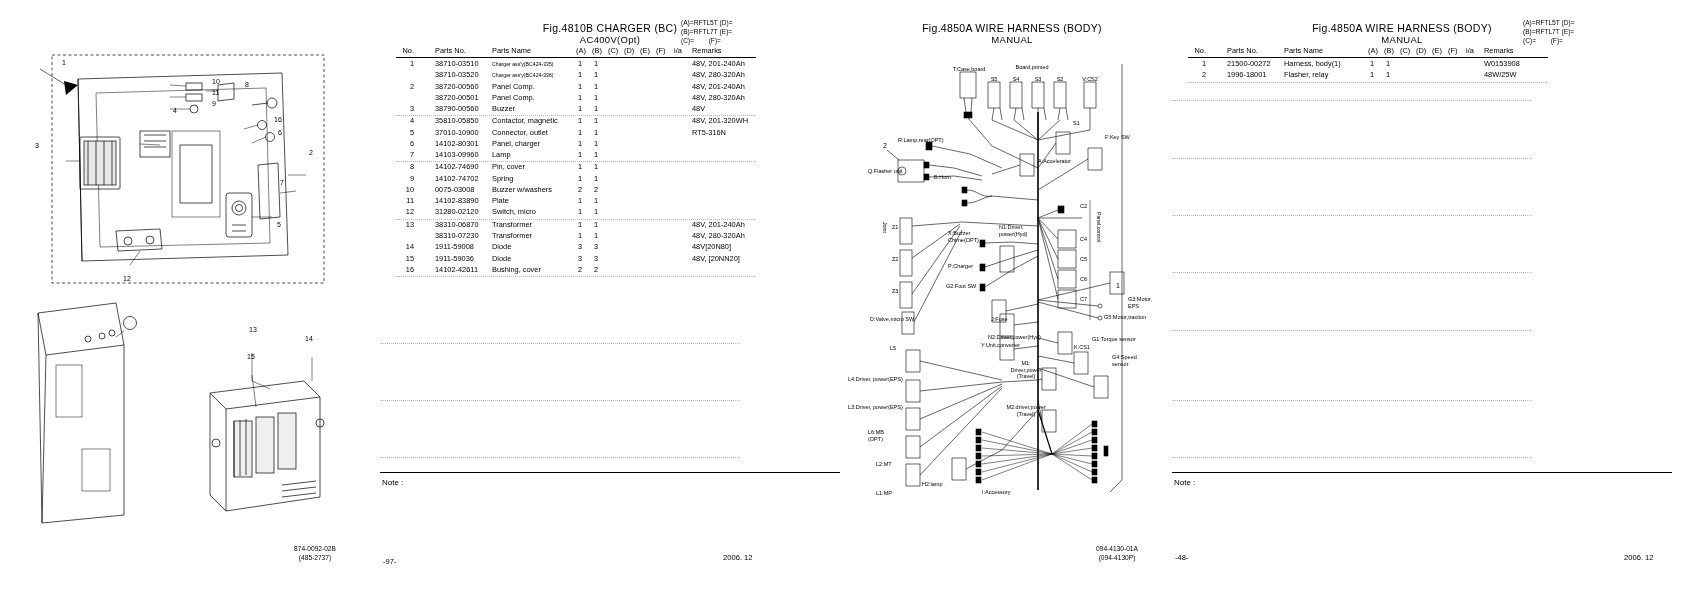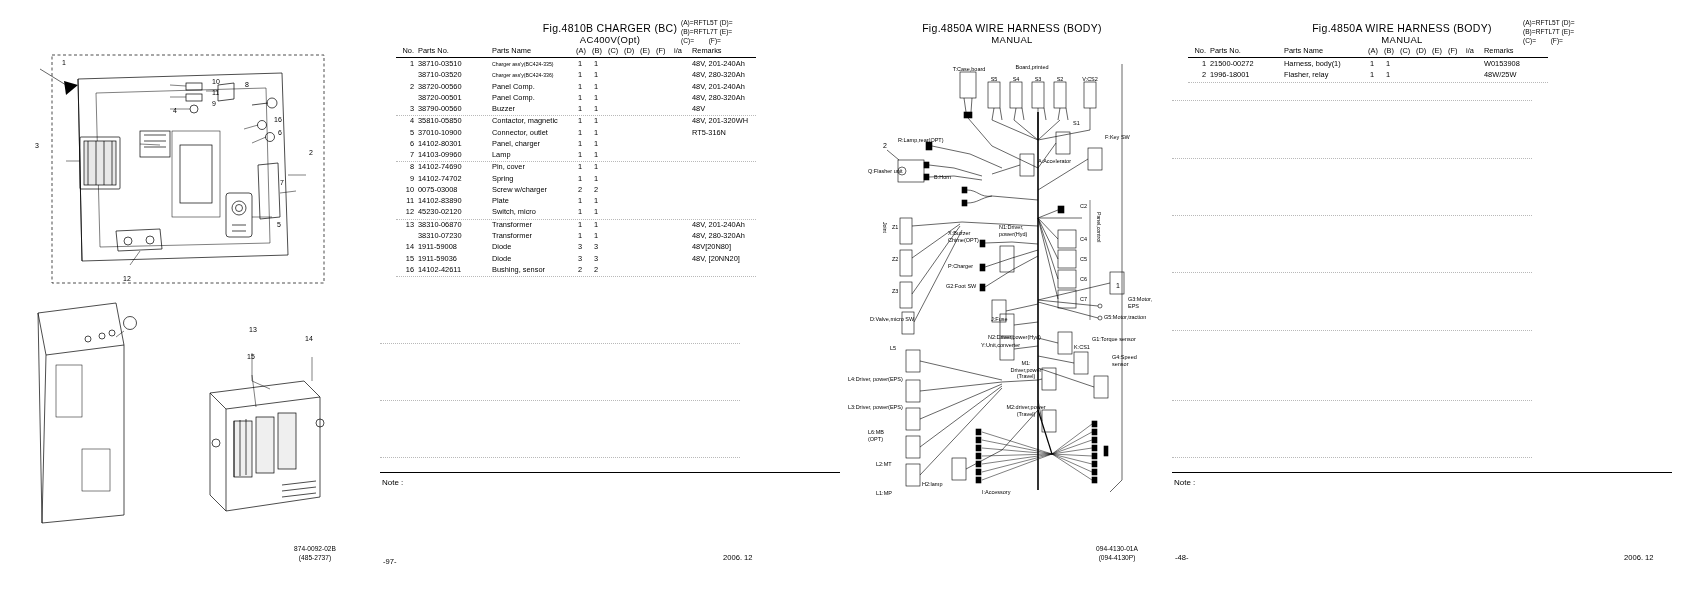--- a/index.html
+++ b/index.html
@@ -10,21 +10,21 @@
   .figtitle{position:absolute;text-align:center;font-size:10.5px;letter-spacing:.3px;}
   .figtitle .l2{font-size:9.5px;}
   .codes{position:absolute;font-size:6.6px;line-height:9.2px;white-space:pre;}
   .tbl{position:absolute;font-size:7.4px;margin-left:16px;}
   .tbl .hdr{position:relative;height:12px;}
   .hdr span{position:absolute;bottom:1px;}
   .rule{position:absolute;border-top:1px solid #000;}
   .row{position:relative;height:11.27px;}
   .row span{position:absolute;top:0;white-space:nowrap;}
   .c-no{width:18px;text-align:right;left:0;}
-  .c-pn{left:22px;width:62px;text-align:left;}
+  .c-pn{left:39px;width:62px;text-align:left;}
   .c-nm{left:96px;}
   .c-nm.sm{font-size:5.2px;top:2px;}
   .c-a{left:180px;width:8px;text-align:center;}
   .c-b{left:196px;width:8px;text-align:center;}
   .c-c{left:212px;width:8px;text-align:center;}
   .c-d{left:228px;width:8px;text-align:center;}
   .c-e{left:244px;width:8px;text-align:center;}
   .c-f{left:260px;width:8px;text-align:center;}
   .c-ia{left:276px;width:12px;text-align:center;}
   .c-rm{left:296px;}
@@ -320,21 +320,21 @@
           <span class="c-c"></span>
           <span class="c-d"></span>
           <span class="c-e"></span>
           <span class="c-f"></span>
           <span class="c-ia"></span>
           <span class="c-rm"></span>
         </div>
         <div class="row">
           <span class="c-no">10</span>
           <span class="c-pn">0075-03008</span>
-          <span class="c-nm">Screw  w/charger</span>
+          <span class="c-nm">Buzzer  w/washers</span>
           <span class="c-a">2</span>
           <span class="c-b">2</span>
           <span class="c-c"></span>
           <span class="c-d"></span>
           <span class="c-e"></span>
           <span class="c-f"></span>
           <span class="c-ia"></span>
           <span class="c-rm"></span>
         </div>
         <div class="row">
@@ -345,21 +345,21 @@
           <span class="c-b">1</span>
           <span class="c-c"></span>
           <span class="c-d"></span>
           <span class="c-e"></span>
           <span class="c-f"></span>
           <span class="c-ia"></span>
           <span class="c-rm"></span>
         </div>
         <div class="row">
           <span class="c-no">12</span>
-          <span class="c-pn">45230-02120</span>
+          <span class="c-pn">31280-02120</span>
           <span class="c-nm">Switch,  micro</span>
           <span class="c-a">1</span>
           <span class="c-b">1</span>
           <span class="c-c"></span>
           <span class="c-d"></span>
           <span class="c-e"></span>
           <span class="c-f"></span>
           <span class="c-ia"></span>
           <span class="c-rm"></span>
         </div>
@@ -412,21 +412,21 @@
           <span class="c-c"></span>
           <span class="c-d"></span>
           <span class="c-e"></span>
           <span class="c-f"></span>
           <span class="c-ia"></span>
           <span class="c-rm">48V, [20NN20]</span>
         </div>
         <div class="row">
           <span class="c-no">16</span>
           <span class="c-pn">14102-42611</span>
-          <span class="c-nm">Bushing,  sensor</span>
+          <span class="c-nm">Bushing,  cover</span>
           <span class="c-a">2</span>
           <span class="c-b">2</span>
           <span class="c-c"></span>
           <span class="c-d"></span>
           <span class="c-e"></span>
           <span class="c-f"></span>
           <span class="c-ia"></span>
           <span class="c-rm"></span>
         </div>
         <div class="dash" style="position: relative; top: 0px;"></div>

